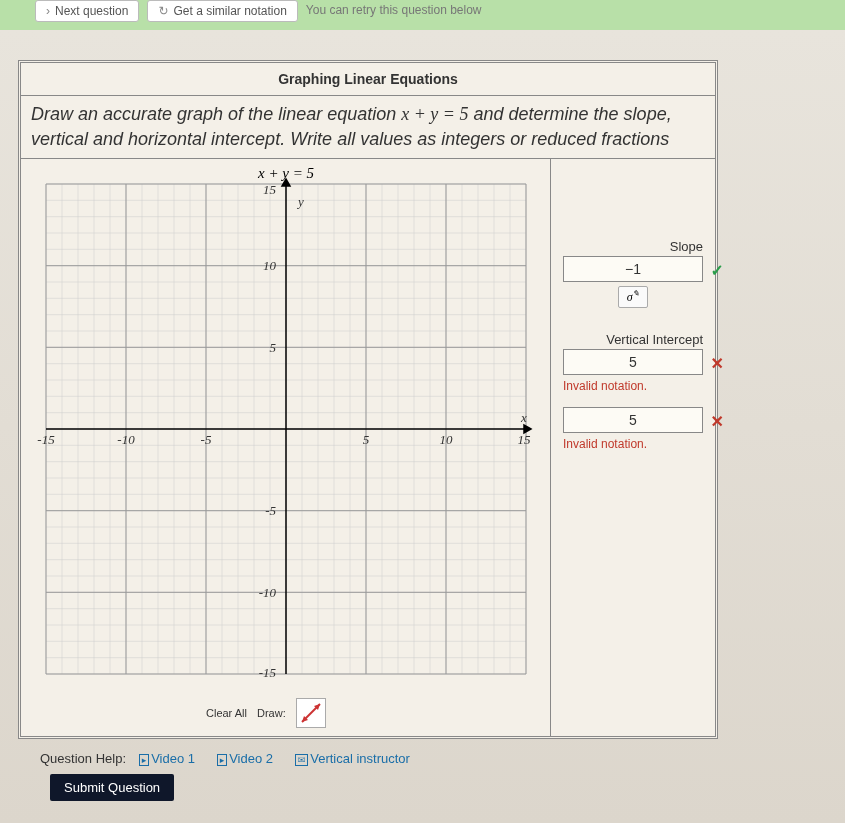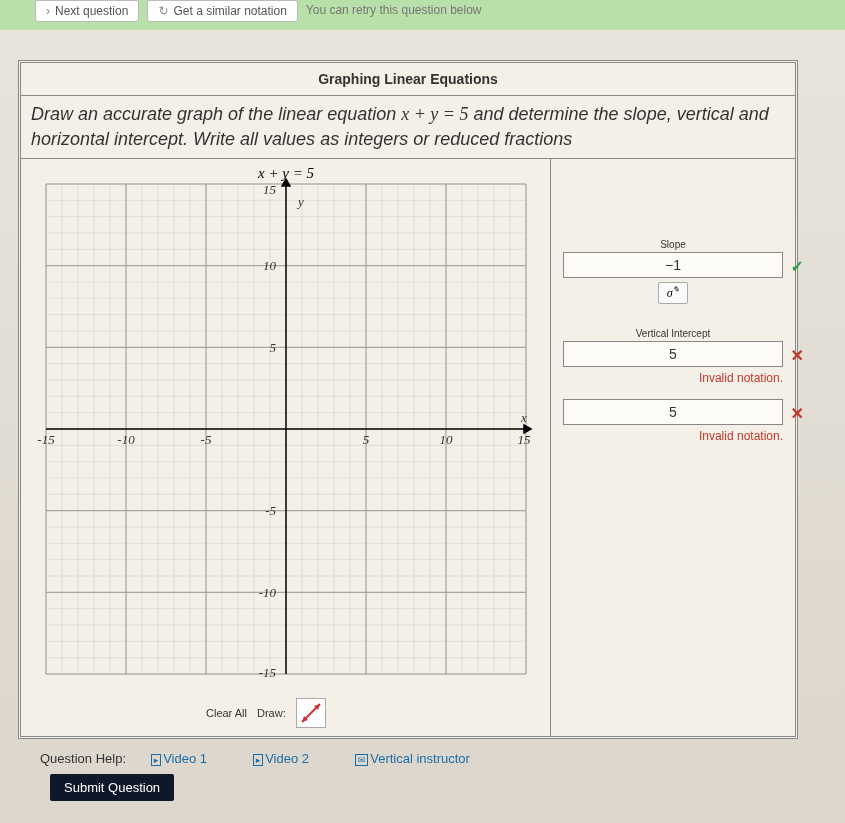--- a/index.html
+++ b/index.html
@@ -34,21 +34,21 @@
     color: #777;
     font-size: 12px;
     padding-top: 3px;
   }
   .main {
     padding: 30px 18px 18px 18px;
   }
   .outer-table {
     border: 3px double #888;
     background: #f4f0e8;
-    width: 780px;
+    width: 700px;
   }
   .title-cell {
     text-align: center;
     font-weight: bold;
     padding: 8px;
     border-bottom: 1px solid #888;
     font-size: 14px;
   }
   .instructions {
     font-style: italic;
@@ -85,22 +85,22 @@
     border: 1px solid #aaa;
     background: #fff;
     width: 30px;
     height: 30px;
     display: inline-flex;
     align-items: center;
     justify-content: center;
     cursor: pointer;
   }
   .ans-label {
-    text-align: center;
-    font-size: 10px;
+    text-align: right;
+    font-size: 13px;
     margin-bottom: 2px;
   }
   .ans-box {
     border: 1px solid #888;
     background: #fdfbf5;
     text-align: center;
     padding: 4px;
     font-size: 14px;
     position: relative;
     margin-bottom: 4px;
@@ -110,42 +110,42 @@
     position: absolute;
     right: -22px;
     top: 4px;
     font-size: 16px;
     font-weight: bold;
   }
   .check { color: #2a9d4a; }
   .cross { color: #c0392b; }
   .error-msg {
     color: #c0392b;
-    text-align: right;
+    text-align: left;
     font-size: 12px;
     margin-bottom: 14px;
   }
   .toggle-btn {
     display: block;
     margin: 4px auto 24px auto;
     border: 1px solid #aaa;
     background: #fafafa;
     padding: 2px 8px;
     font-size: 12px;
     cursor: pointer;
     border-radius: 2px;
   }
   .help-row {
     padding: 12px 0 8px 22px;
     font-size: 13px;
   }
   .help-link {
     color: #1a6ea8;
     text-decoration: none;
-    margin: 0 21px;
+    margin: 0 9px;
     cursor: pointer;
   }
   .help-icon {
     display: inline-block;
     border: 1px solid #1a6ea8;
     font-size: 9px;
     padding: 0 2px;
     vertical-align: middle;
     line-height: 10px;
     margin-right: 2px;

